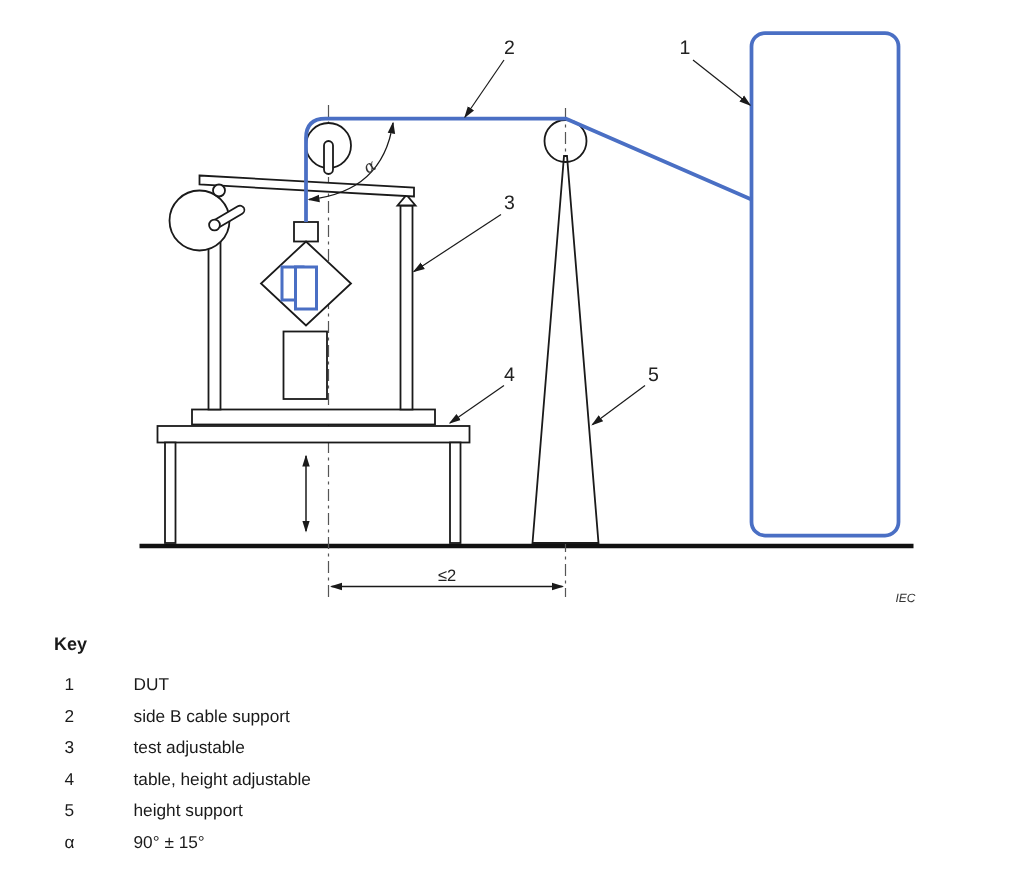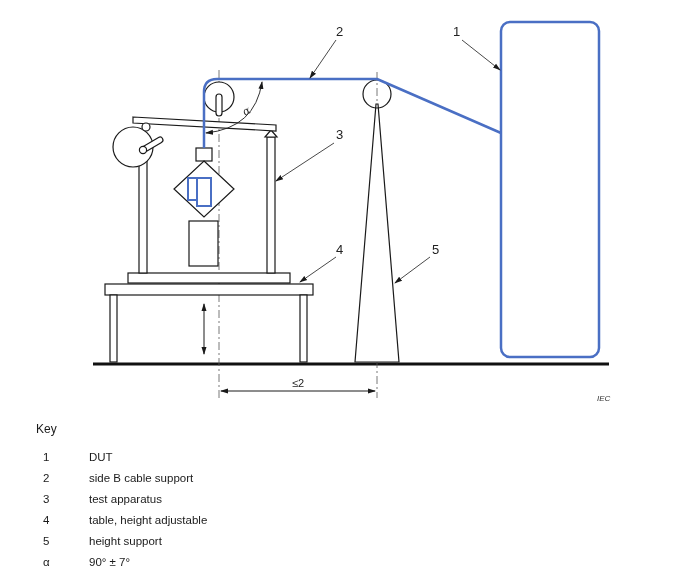--- a/index.html
+++ b/index.html
@@ -4,21 +4,21 @@
   <style>
     html, body { margin: 0; padding: 0; background: #ffffff; }
     body { width: 680px; height: 580px; position: relative; overflow: hidden;
            font-family: "Liberation Sans", sans-serif; color: #1a1a1a; }
     #diagram { position: absolute; left: 0; top: 0; width: 680px; height: 410px; }
     .label { font-family: "Liberation Sans", sans-serif; font-size: 13px; fill: #222; }
     .iec { font-family: "Liberation Sans", sans-serif; font-size: 8px; font-style: italic; fill: #333; }
     .alpha { font-family: "DejaVu Serif", serif; font-size: 11px; font-style: italic; fill: #333; }
     .dim { font-family: "Liberation Sans", sans-serif; font-size: 11px; fill: #222; }
     .key { position: absolute; left: 36px; top: 422px; width: 400px; }
-    .key-title { font-weight: normal; font-size: 12px; margin-bottom: 8px; height: 16px; }
+    .key-title { font-weight: bold; font-size: 12px; margin-bottom: 8px; height: 16px; }
     .key-row { display: flex; font-size: 11.5px; height: 21px; align-items: center; }
     .key-num { width: 46px; padding-left: 7px; }
     .key-text { }
   </style>
 </head>
 <body>
 
 <svg id="diagram" viewBox="0 0 680 410" xmlns="http://www.w3.org/2000/svg">
   <defs>
     <marker id="arr" markerWidth="8" markerHeight="8" refX="7" refY="4" orient="auto" markerUnits="userSpaceOnUse">
@@ -122,27 +122,27 @@
   <div class="key-row">
     <span class="key-num">1</span>
     <span class="key-text">DUT</span>
   </div>
   <div class="key-row">
     <span class="key-num">2</span>
     <span class="key-text">side B cable support</span>
   </div>
   <div class="key-row">
     <span class="key-num">3</span>
-    <span class="key-text">test apparatus</span>
+    <span class="key-text">test adjustable</span>
   </div>
   <div class="key-row">
     <span class="key-num">4</span>
     <span class="key-text">table, height adjustable</span>
   </div>
   <div class="key-row">
     <span class="key-num">5</span>
     <span class="key-text">height support</span>
   </div>
   <div class="key-row">
     <span class="key-num">α</span>
-    <span class="key-text">90° ± 7°</span>
+    <span class="key-text">90° ± 15°</span>
   </div>
 </div>
 
 </body></html>

